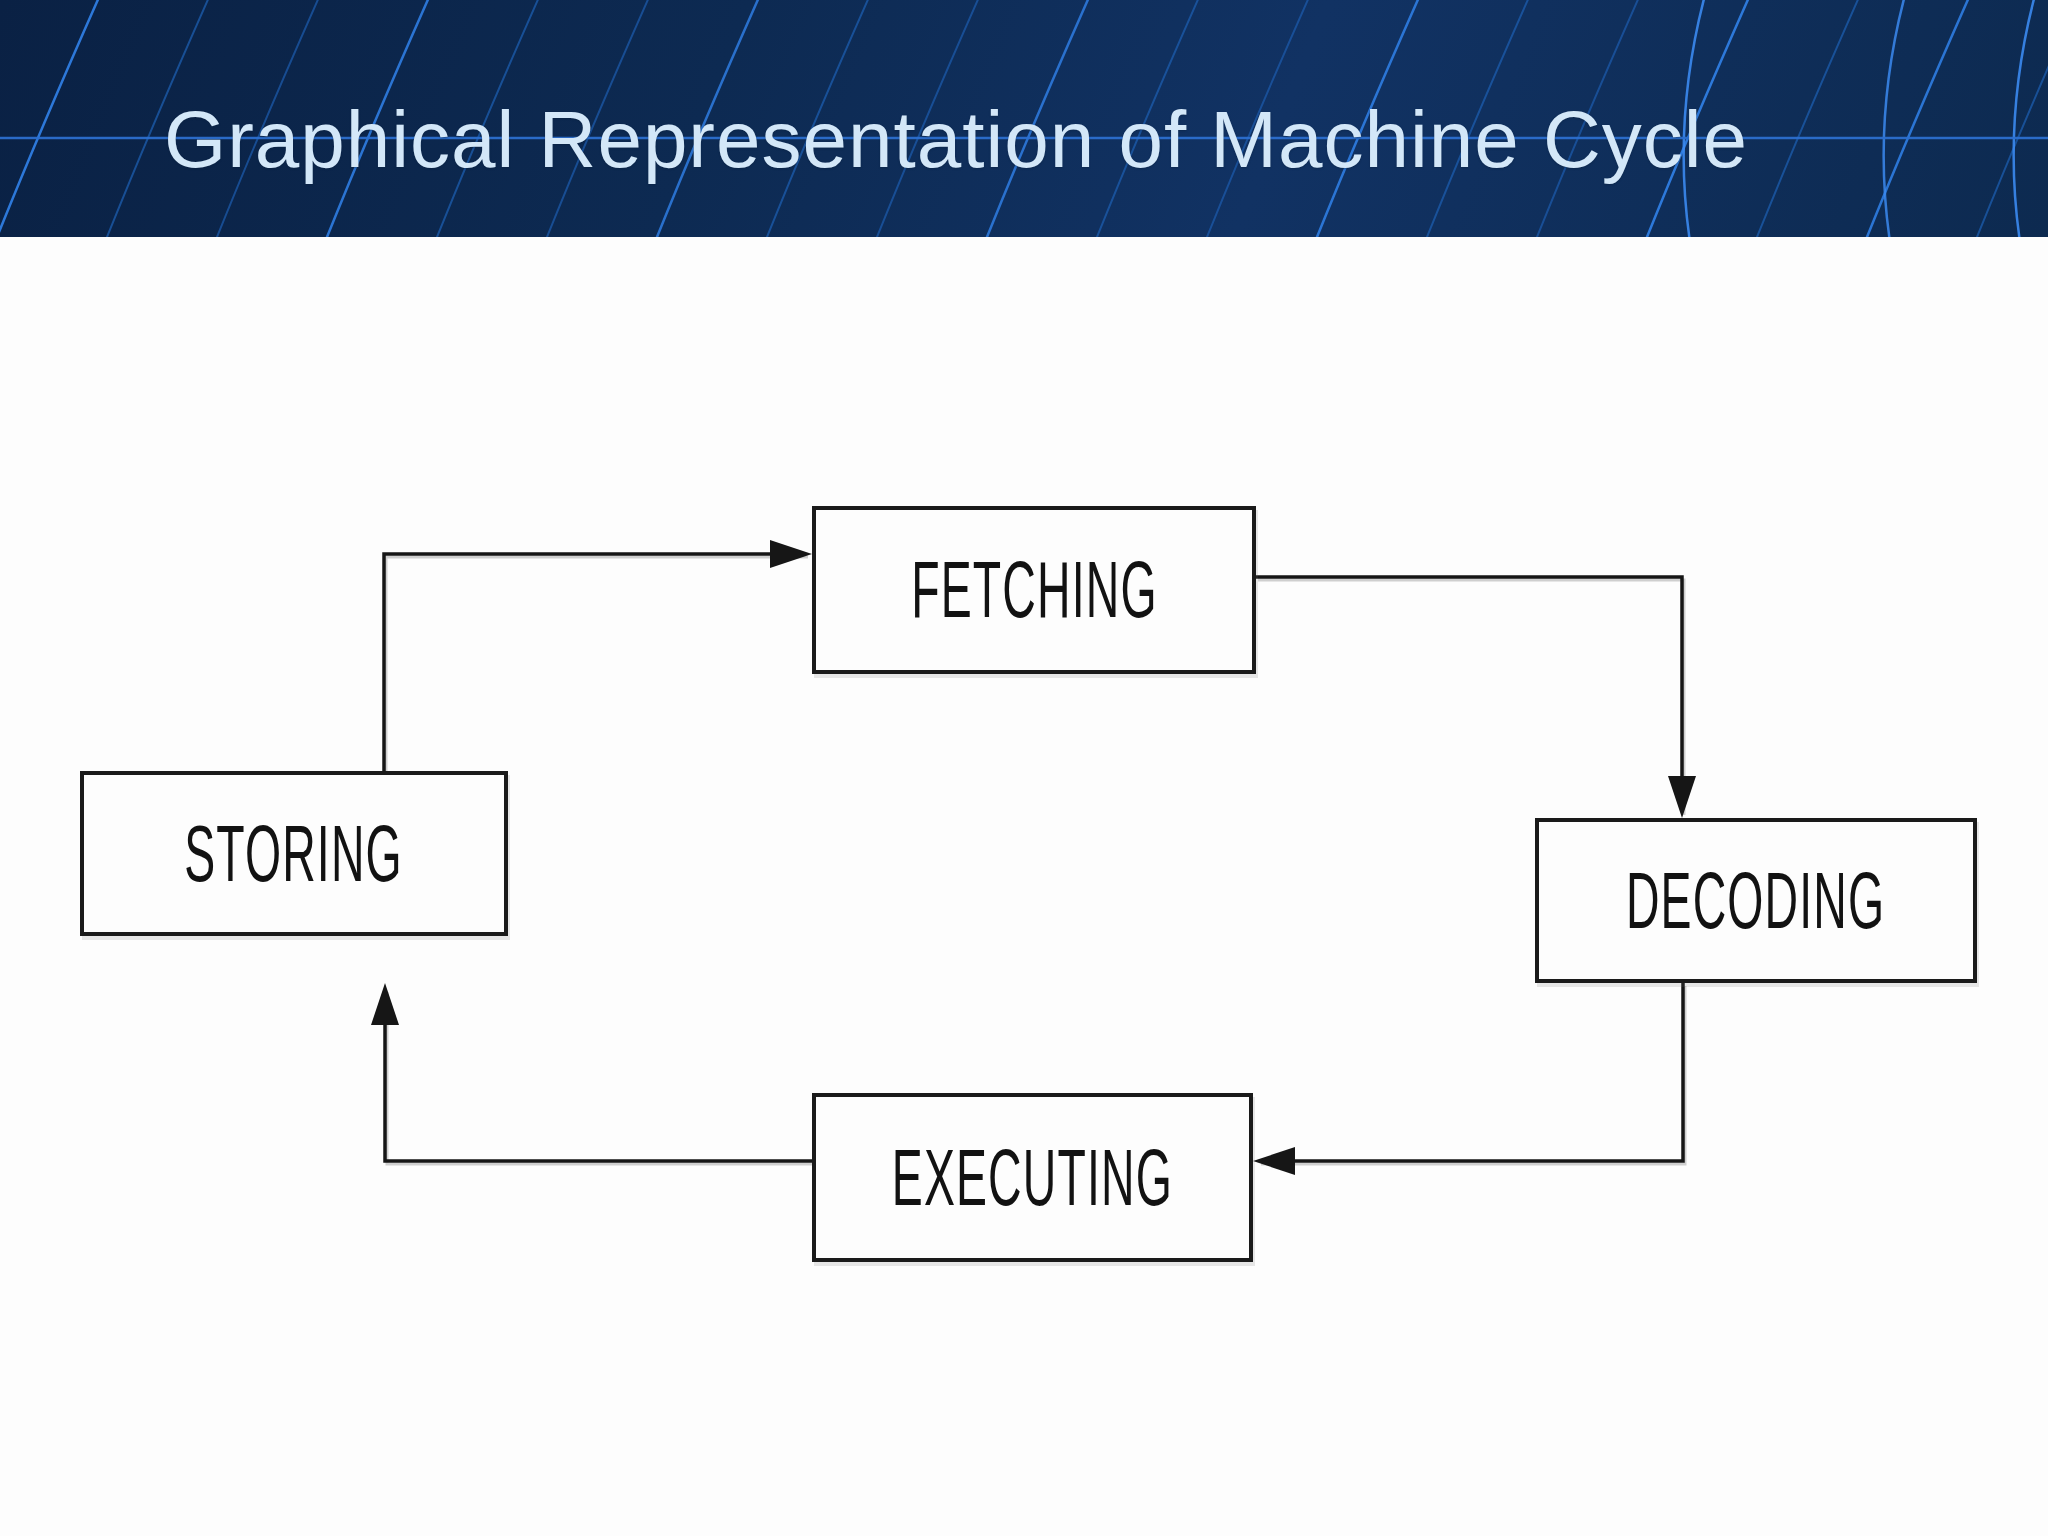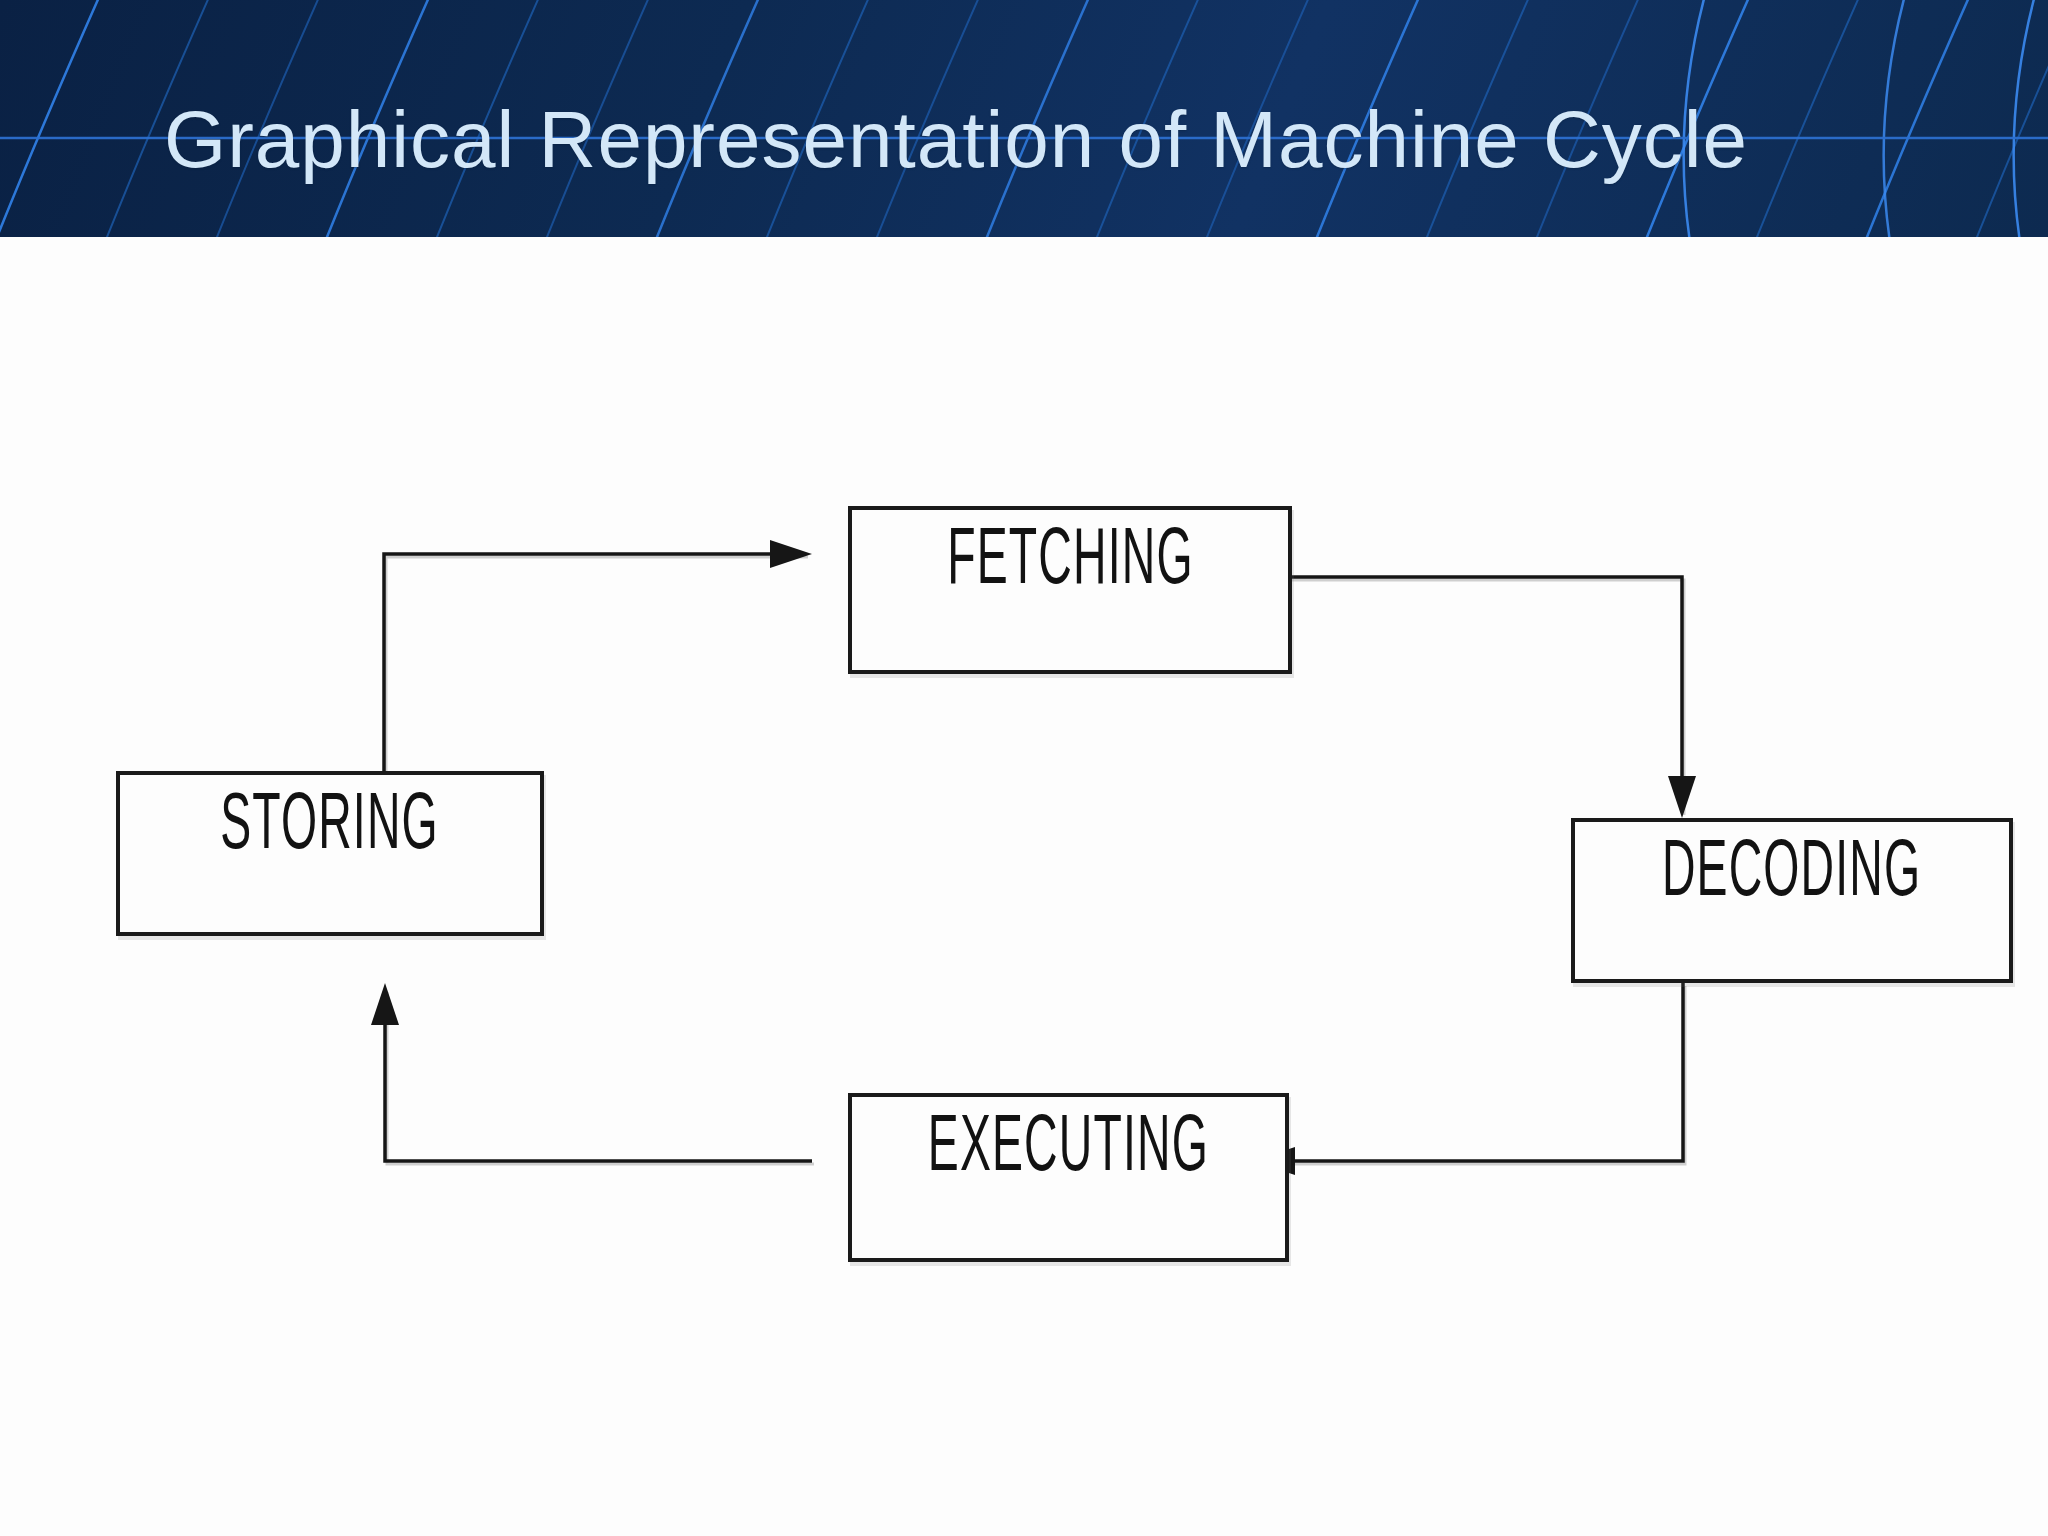--- a/index.html
+++ b/index.html
@@ -41,23 +41,23 @@
     position: absolute; left: 0; top: 0;
     width: 2048px; height: 1536px;
     pointer-events: none;
   }
   .node {
     position: absolute;
     box-sizing: border-box;
     background: #fdfdfd;
     border: 4px solid #1a1a1a;
     display: flex;
+    align-items: center;
     justify-content: center;
     box-shadow: 2px 4px 0 rgba(110,110,110,0.16);
-    margin-left: 36px;
   }
   .node-label {
     font-size: 80px;
     font-weight: 400;
     letter-spacing: 2px;
     color: #121212;
     transform: scaleX(0.58);
     white-space: nowrap;
   }
   .node-fetching  { left: 812px;  top: 506px;  width: 444px; height: 168px; }

